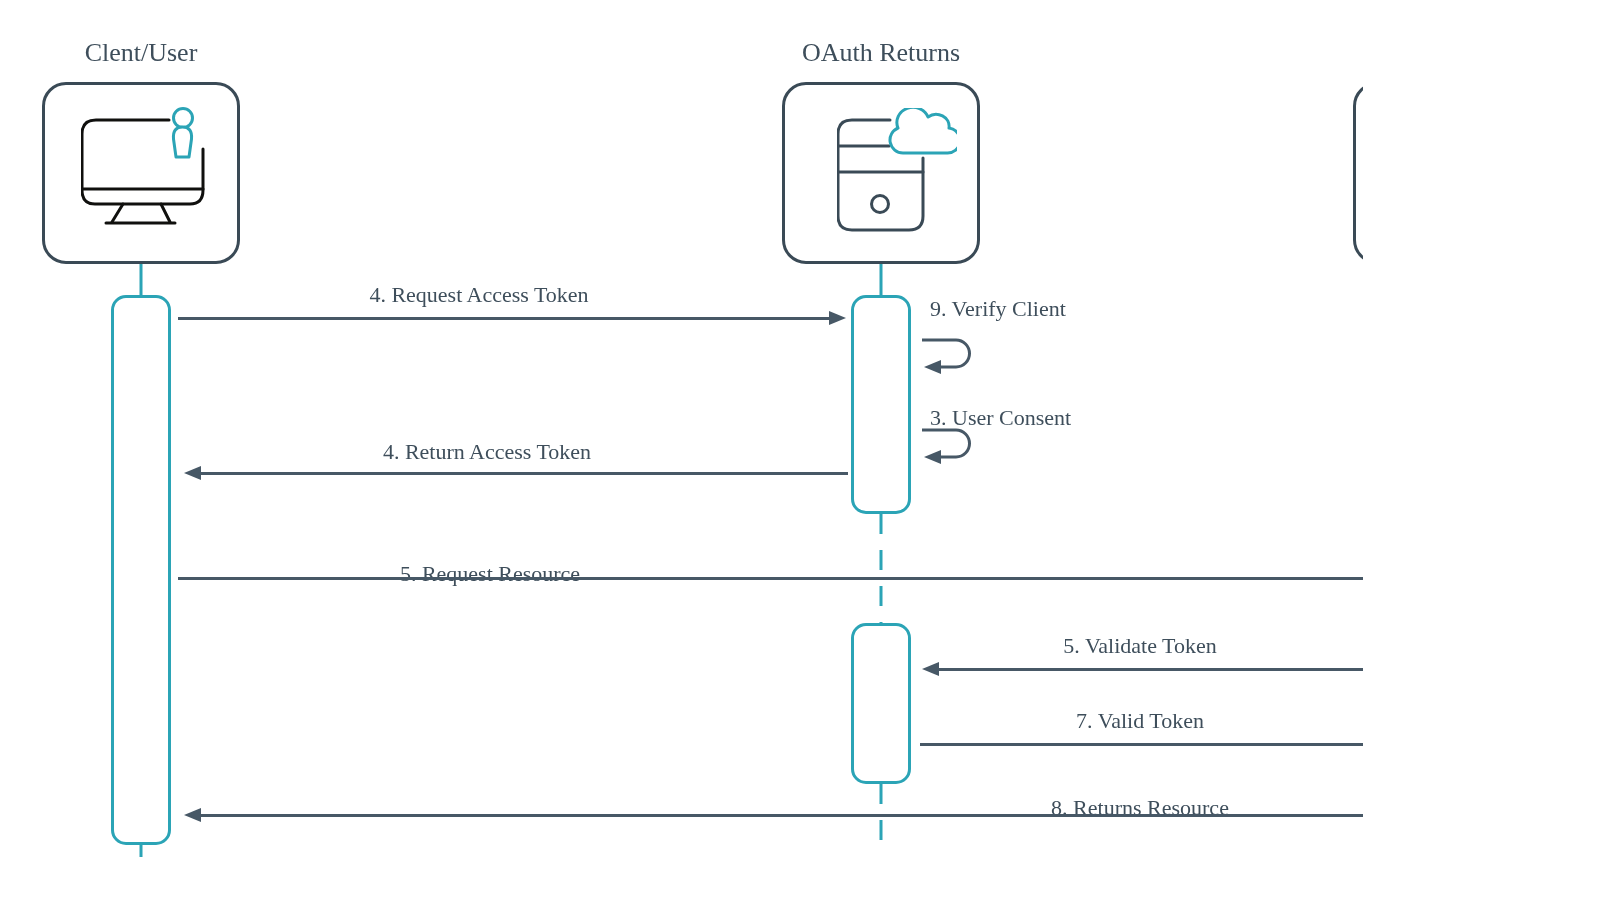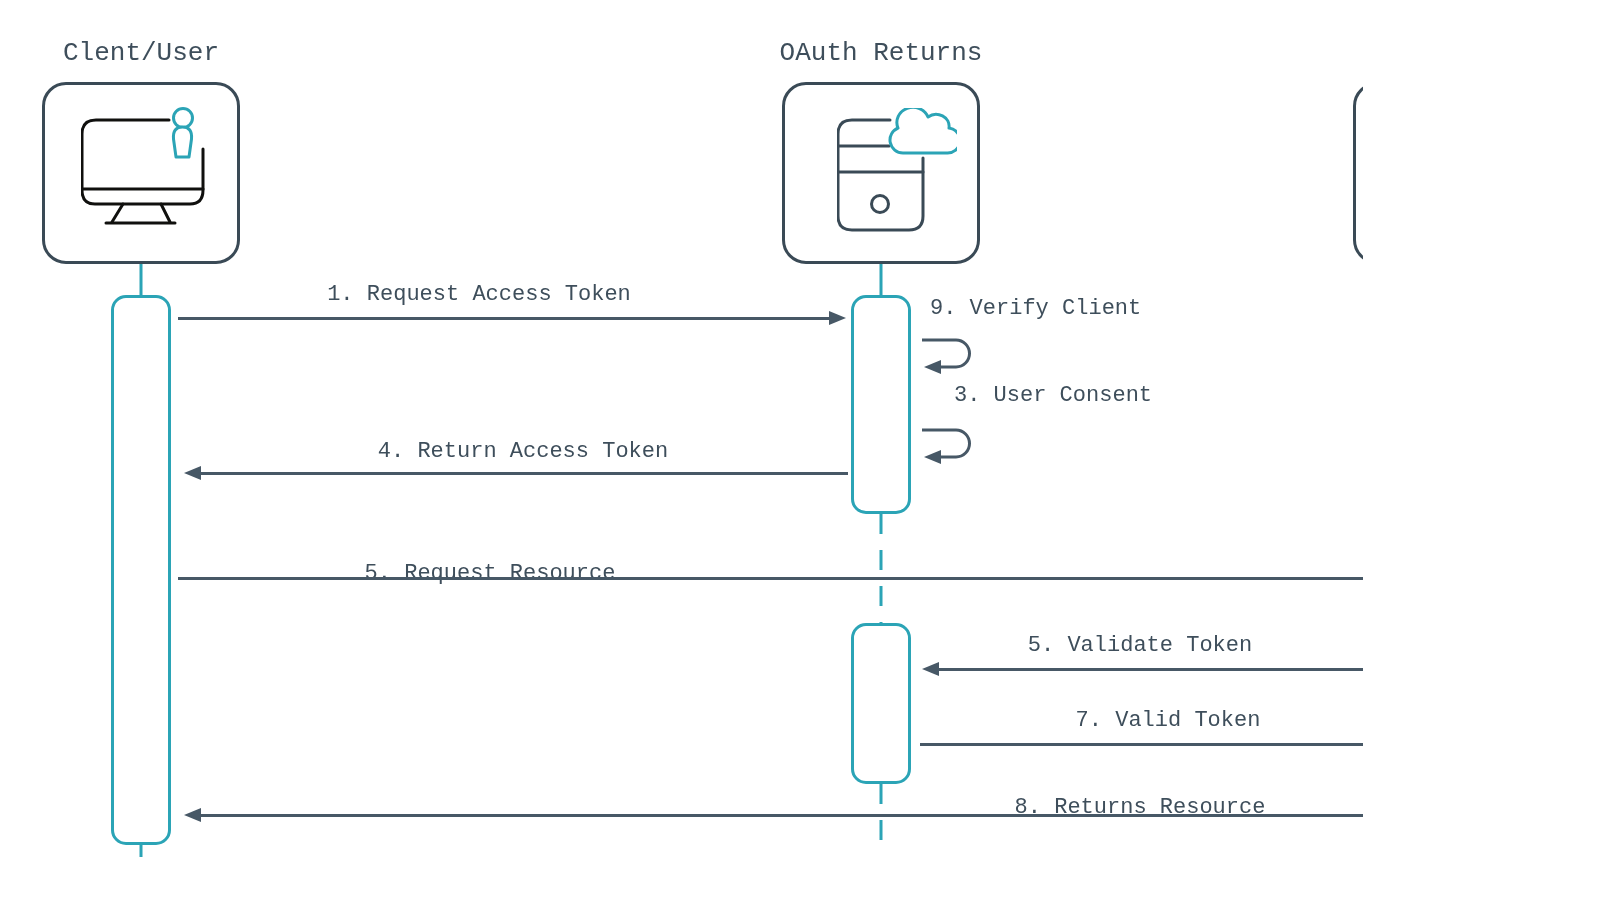--- a/index.html
+++ b/index.html
@@ -1,18 +1,18 @@
 <!DOCTYPE html>
 <html><head>
 <meta charset="utf-8">
 <style>
   html,body{margin:0;padding:0;background:#ffffff;}
   .stage{
     position:relative;width:1363px;height:900px;background:#ffffff;
-    font-family:Liberation Mono, monospace;overflow:hidden;
+    font-family:Liberation Serif, serif;overflow:hidden;
   }
   .actor-title{
     position:absolute;top:38px;font-size:26px;line-height:30px;color:#3e4e5b;
     transform:translateX(-50%);white-space:nowrap;
   }
   .actor-box{
     position:absolute;top:82px;width:198px;height:182px;box-sizing:border-box;
     border:3px solid #3a4a56;border-radius:24px;background:#ffffff;
   }
   .tick{position:absolute;width:3px;background:#2ba4b6;transform:translateX(-50%);}
@@ -102,57 +102,57 @@
   <div class="tick dashed" style="left:881px;top:514px;height:109px;"></div>
   <div class="tick dashed" style="left:881px;top:784px;height:61px;"></div>
   <div class="tick" style="left:141px;top:845px;height:12px;"></div>
   <div class="tick" style="left:1452px;top:837px;height:13px;"></div>
 
   <div class="activation" style="left:141px;top:295px;height:550px;"></div>
   <div class="activation" style="left:881px;top:295px;height:219px;"></div>
   <div class="activation" style="left:881px;top:623px;height:161px;"></div>
   <div class="activation" style="left:1452px;top:549px;height:288px;"></div>
 
-  <div class="msg-label centered" style="left:479px;top:281px;">1. Request Access Token</div>
+  <div class="msg-label centered" style="left:479px;top:281px;">4. Request Access Token</div>
   <div class="message" style="left:178px;top:311px;width:668px;">
     <div class="msg-line" style="left:0;right:12px;"></div>
     <div class="head-right"></div>
   </div>
 
   <div class="msg-label" style="left:930px;top:295px;">9. Verify Client</div>
   <svg class="icon-svg" style="left:920px;top:333px;" width="64" height="46" viewBox="0 0 64 46">
     <path d="M 2,7 H 36 A 13.5,13.5 0 0 1 36,34 H 21" fill="none" stroke="#475866" stroke-width="3"></path>
     <polygon points="21,27 21,41 4,34" fill="#475866"></polygon>
   </svg>
 
-  <div class="msg-label" style="left:930px;top:382px;margin-left:24px;">3. User Consent</div>
+  <div class="msg-label" style="left:930px;top:404px;">3. User Consent</div>
   <svg class="icon-svg" style="left:920px;top:423px;" width="64" height="46" viewBox="0 0 64 46">
     <path d="M 2,7 H 36 A 13.5,13.5 0 0 1 36,34 H 21" fill="none" stroke="#475866" stroke-width="3"></path>
     <polygon points="21,27 21,41 4,34" fill="#475866"></polygon>
   </svg>
 
-  <div class="msg-label centered" style="left:487px;top:438px;margin-left:36px;">4. Return Access Token</div>
+  <div class="msg-label centered" style="left:487px;top:438px;">4. Return Access Token</div>
   <div class="message" style="left:184px;top:466px;width:664px;">
     <div class="msg-line" style="left:12px;right:0;"></div>
     <div class="head-left"></div>
   </div>
 
   <div class="msg-label centered" style="left:490px;top:560px;">5. Request Resource</div>
   <div class="message" style="left:178px;top:571px;width:1236px;">
     <div class="msg-line" style="left:0;right:12px;"></div>
     <div class="head-right"></div>
   </div>
 
   <div class="msg-label centered" style="left:1140px;top:632px;">5. Validate Token</div>
   <div class="message" style="left:922px;top:662px;width:498px;">
     <div class="msg-line" style="left:12px;right:0;"></div>
     <div class="head-left"></div>
   </div>
 
-  <div class="msg-label centered" style="left:1140px;top:707px;margin-left:28px;">7. Valid Token</div>
+  <div class="msg-label centered" style="left:1140px;top:707px;">7. Valid Token</div>
   <div class="message" style="left:920px;top:737px;width:492px;">
     <div class="msg-line" style="left:0;right:12px;"></div>
     <div class="head-right"></div>
   </div>
 
   <div class="msg-label centered" style="left:1140px;top:778px;margin-top:16px;">8. Returns Resource</div>
   <div class="message" style="left:184px;top:808px;width:1236px;">
     <div class="msg-line" style="left:12px;right:0;"></div>
     <div class="head-left"></div>
   </div>

